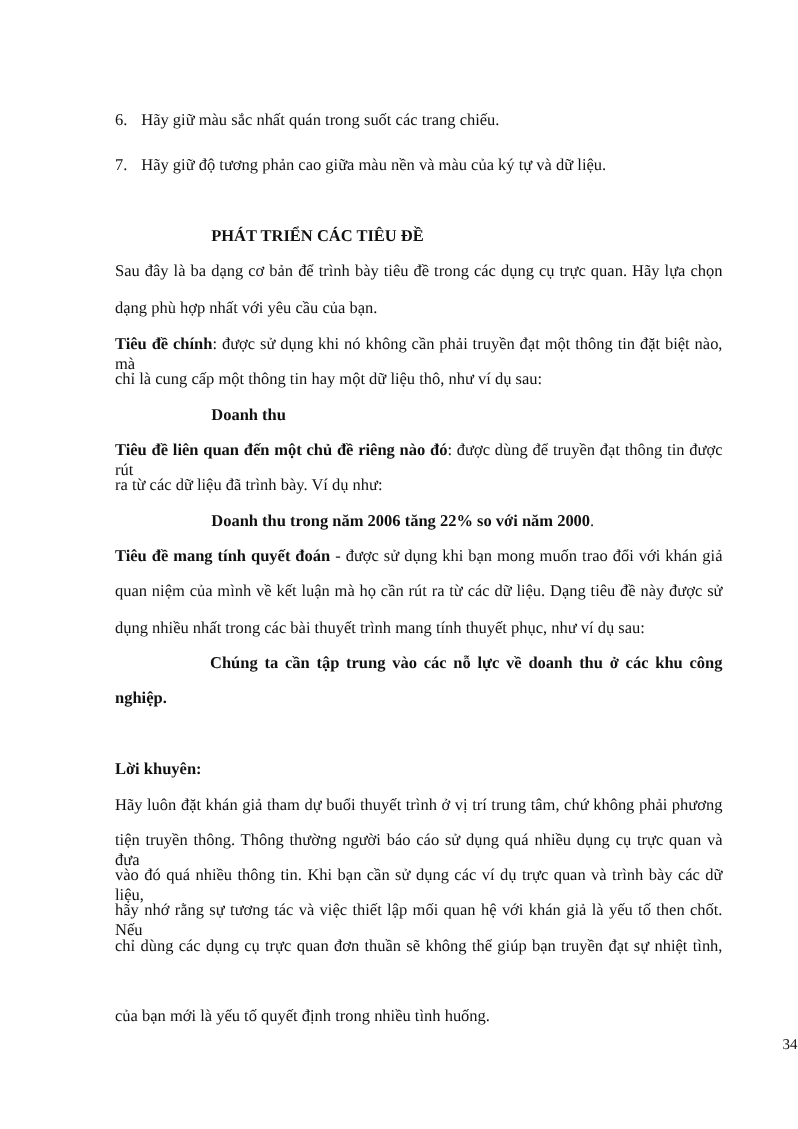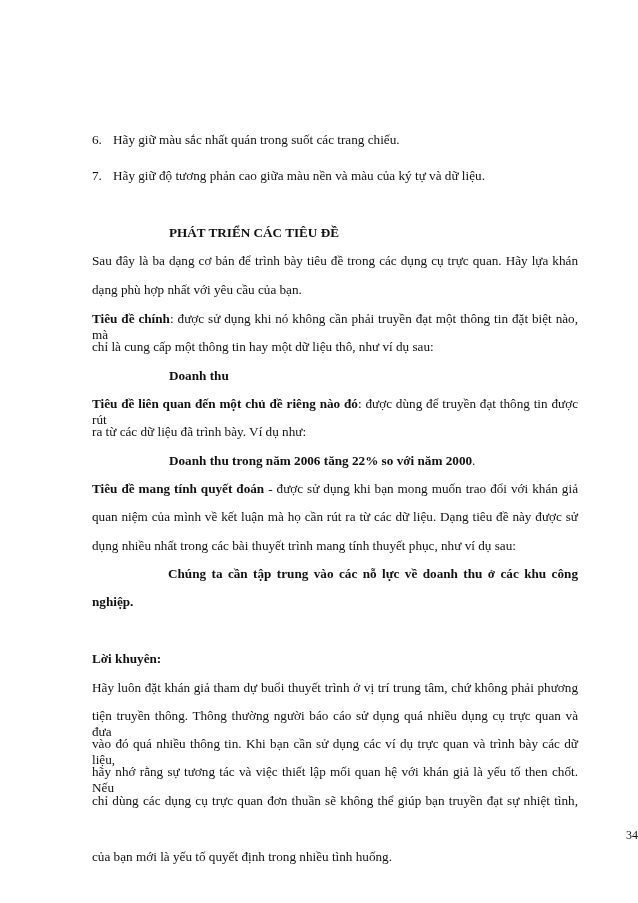--- a/index.html
+++ b/index.html
@@ -22,21 +22,20 @@
       width: 638px;
       height: 903px;
       background: #ffffff;
     }
     .line {
       position: absolute;
       left: 92px;
       width: 486px;
       white-space: nowrap;
       line-height: 16px;
-      margin-top: 44px;
     }
     .justify {
       text-align: justify;
       text-align-last: justify;
       white-space: normal;
     }
     .b { font-weight: bold; }
     .num {
       display: inline-block;
       width: 21px;
@@ -65,21 +64,21 @@
 
   <div class="line" style="top:88px;">
     <span class="num">6.</span><span>Hãy giữ màu sắc nhất quán trong suốt các trang chiếu.</span>
   </div>
   <div class="line" style="top:124px;">
     <span class="num">7.</span><span>Hãy giữ độ tương phản cao giữa màu nền và màu của ký tự và dữ liệu.</span>
   </div>
 
   <div class="line center b" style="top:181px;">PHÁT TRIỂN CÁC TIÊU ĐỀ</div>
 
-  <div class="line justify" style="top:209px;">Sau đây là ba dạng cơ bản để trình bày tiêu đề trong các dụng cụ trực quan. Hãy lựa khán</div>
+  <div class="line justify" style="top:209px;">Sau đây là ba dạng cơ bản để trình bày tiêu đề trong các dụng cụ trực quan. Hãy lựa chọn</div>
   <div class="line" style="top:238px;">dạng phù hợp  nhất với yêu cầu của bạn.</div>
 
   <div class="line justify" style="top:267px;">
     <span class="b">Tiêu đề chính</span><span>: được sử dụng khi nó không cần phải truyền đạt một thông tin đặt biệt nào, mà</span>
   </div>
   <div class="line" style="top:295px;">chỉ là cung cấp một thông tin hay một dữ liệu thô, như ví dụ sau:</div>
   <div class="line b indent-example" style="top:324px;">Doanh thu</div>
 
   <div class="line justify" style="top:352px;font-family:Liberation Serif, serif;">
     <span class="b">Tiêu đề liên quan đến một chủ đề riêng nào đó</span><span>: được dùng để truyền đạt thông tin được rút</span>

